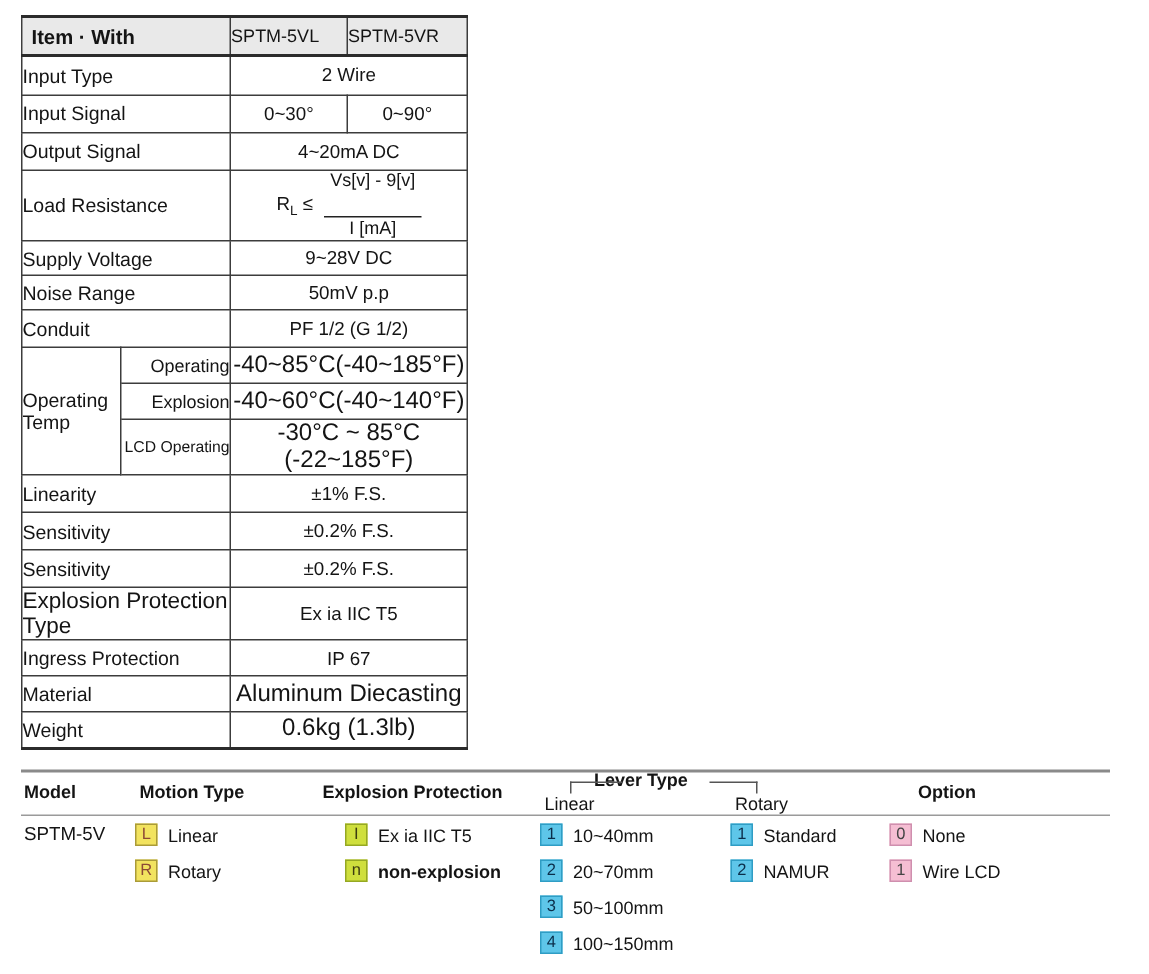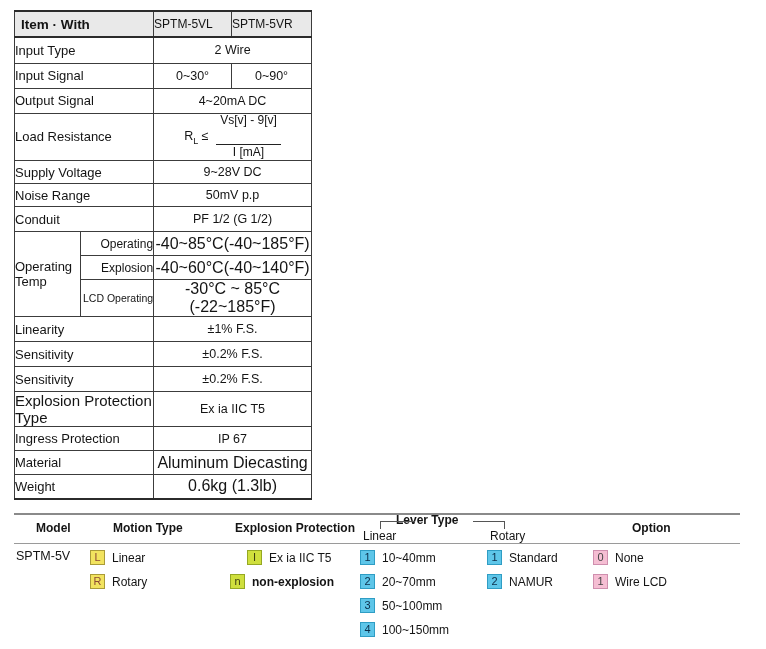--- a/index.html
+++ b/index.html
@@ -23,21 +23,21 @@
   .frac .num{display:block;border-bottom:1px solid #222;padding:0 4px 17px;}
   .frac .den{display:block;padding-top:1px;}
   .rsub{font-size:9px;vertical-align:sub;}
   .lr-pre{font-size:12.5px;margin-right:4px;}
 
   
   .ordering{position:absolute;left:14px;top:512px;width:740px;height:135px;}
   .rule{position:absolute;left:0;width:726px;height:0;}
   .rule-top{top:1px;border-top:2px solid #8a8a8a;}
   .rule-mid{top:31px;border-top:1px solid #9a9a9a;}
-  .oh{position:absolute;top:9px;font-size:12px;font-weight:bold;white-space:nowrap;margin-left:20px;}
+  .oh{position:absolute;top:9px;font-size:12px;font-weight:bold;white-space:nowrap;}
   .osub{position:absolute;top:17px;font-size:12px;white-space:nowrap;}
   .lt-title{position:absolute;top:1px;font-size:12px;font-weight:bold;white-space:nowrap;}
   .lt-bracket{position:absolute;top:9px;height:7px;}
   .lt-left{left:366px;width:34px;border-left:1px solid #555;border-top:1px solid #555;}
   .lt-right{left:459px;width:31px;border-right:1px solid #555;border-top:1px solid #555;}
   .model-txt{position:absolute;left:2px;top:37px;font-size:12.5px;white-space:nowrap;}
   .citem{position:absolute;white-space:nowrap;height:15px;}
   .cbox{display:inline-block;width:13px;height:13px;line-height:13px;text-align:center;
     font-size:11px;border:1px solid #999;vertical-align:middle;}
   .clabel{font-size:12px;margin-left:7px;vertical-align:middle;}
@@ -150,21 +150,21 @@
 
   <span class="model-txt">SPTM-5V</span>
 
   <div class="citem" style="left:76px;top:36px">
     <span class="cbox" style="background: rgb(242, 227, 95); border-color: rgb(170, 155, 56); color: rgb(141, 74, 53);">L</span><span class="clabel">Linear</span>
   </div>
   <div class="citem" style="left:76px;top:60px">
     <span class="cbox" style="background: rgb(242, 227, 95); border-color: rgb(170, 155, 56); color: rgb(141, 74, 53);">R</span><span class="clabel">Rotary</span>
   </div>
 
-  <div class="citem" style="left:233px;top:36px">
+  <div class="citem" style="left:216px;top:36px">
     <span class="cbox" style="background: rgb(207, 223, 61); border-color: rgb(149, 168, 35); color: rgb(60, 60, 16);">I</span><span class="clabel">Ex ia IIC T5</span>
   </div>
   <div class="citem" style="left:216px;top:60px">
     <span class="cbox" style="background: rgb(207, 223, 61); border-color: rgb(149, 168, 35); color: rgb(60, 60, 16);">n</span><span class="clabel bold">non-explosion</span>
   </div>
 
   <div class="citem" style="left:346px;top:36px">
     <span class="cbox" style="background: rgb(94, 198, 233); border-color: rgb(47, 157, 196); color: rgb(11, 46, 74);">1</span><span class="clabel">10~40mm</span>
   </div>
   <div class="citem" style="left:346px;top:60px">

